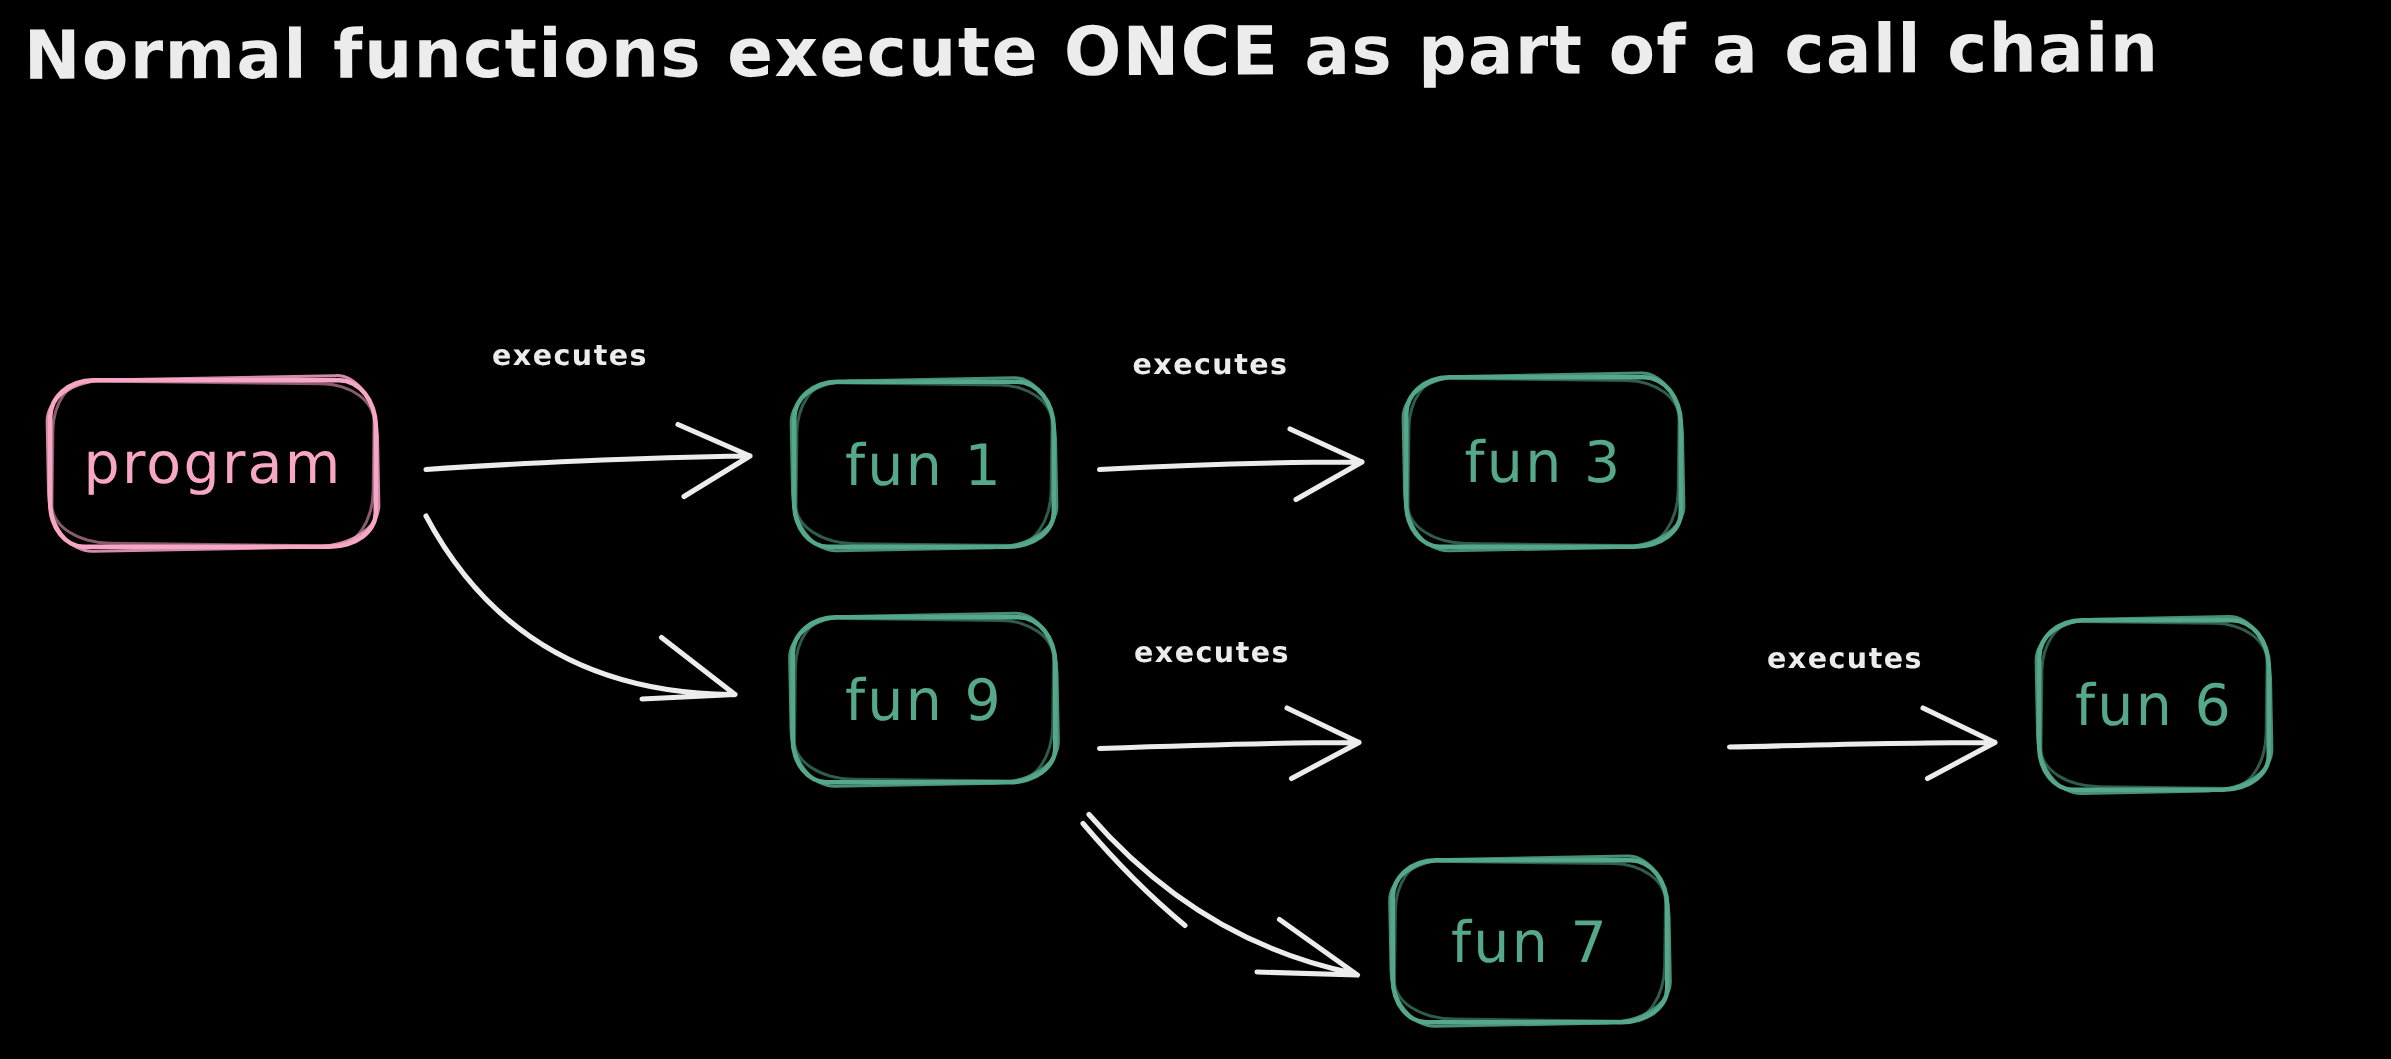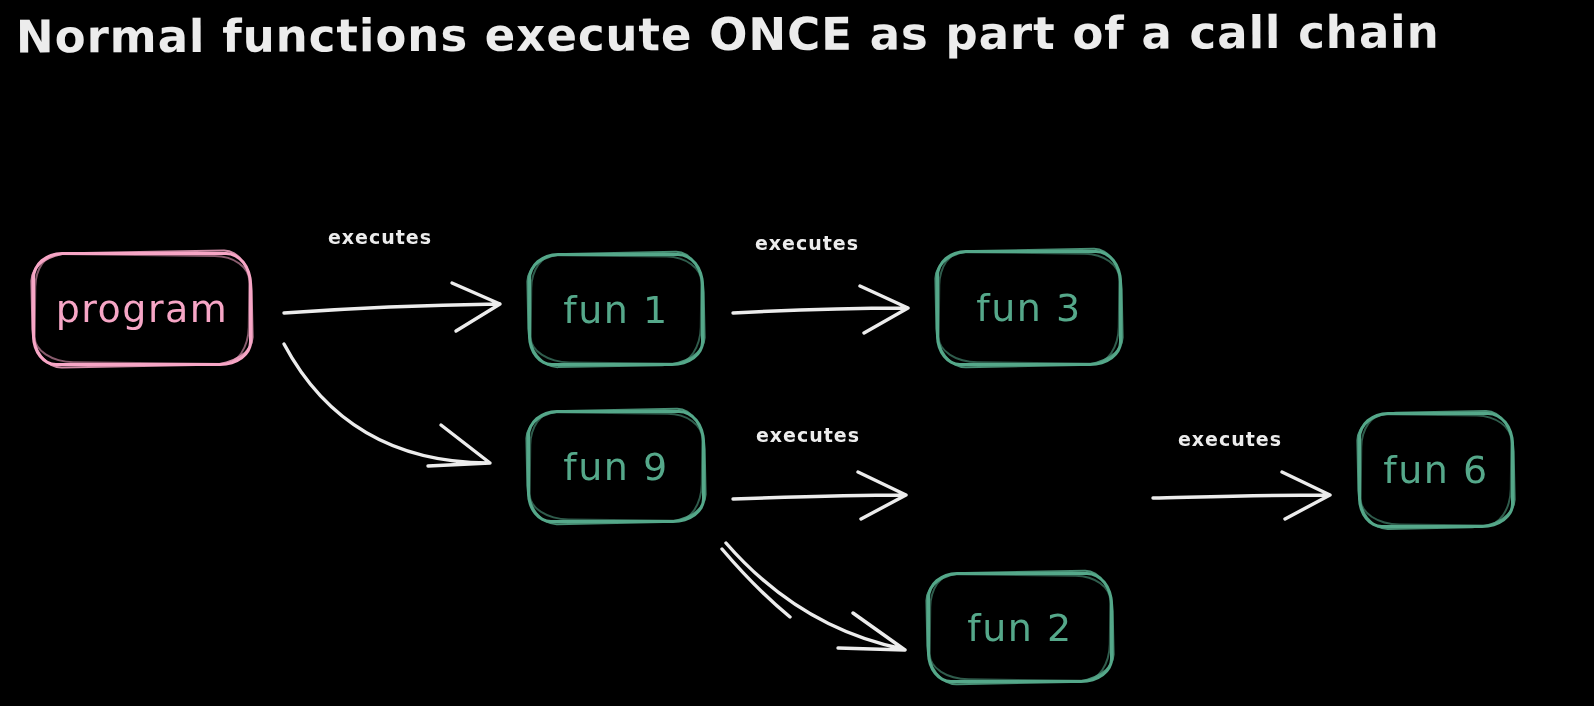--- a/index.html
+++ b/index.html
@@ -116,21 +116,21 @@
   <div class="node node--function" style="left:527px;top:410px;width:178px;height:113px">
     <span>fun 9</span>
   </div>
 
 
   <div class="node node--function" style="left:1358px;top:412px;width:156px;height:116px">
     <span>fun 6</span>
   </div>
 
   <div class="node node--function" style="left:927px;top:572px;width:186px;height:111px">
-    <span>fun 2</span>
+    <span>fun 7</span>
   </div>
 
   <div class="edge-label" style="left:380px;top:226px">executes</div>
   <div class="edge-label" style="left:807px;top:232px">executes</div>
   <div class="edge-label" style="left:808px;top:424px">executes</div>
   <div class="edge-label" style="left:1230px;top:428px">executes</div>
 
 </div>
 
 </body></html>

